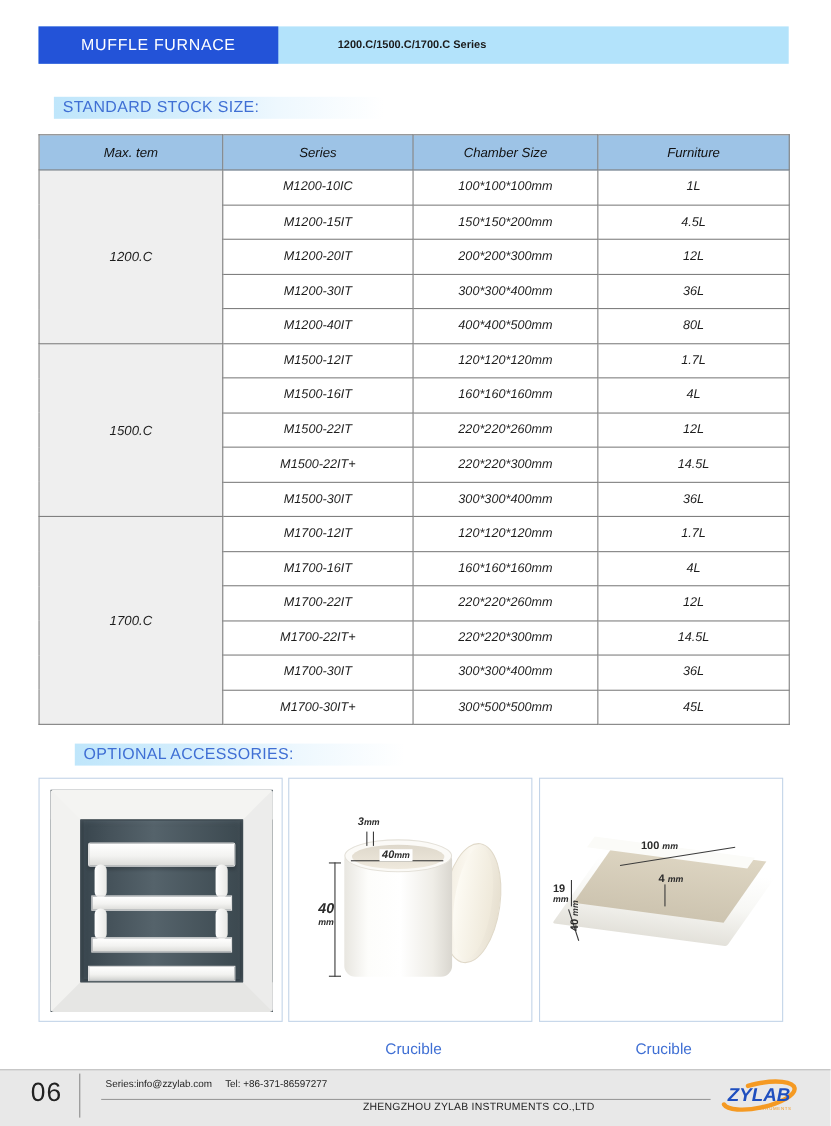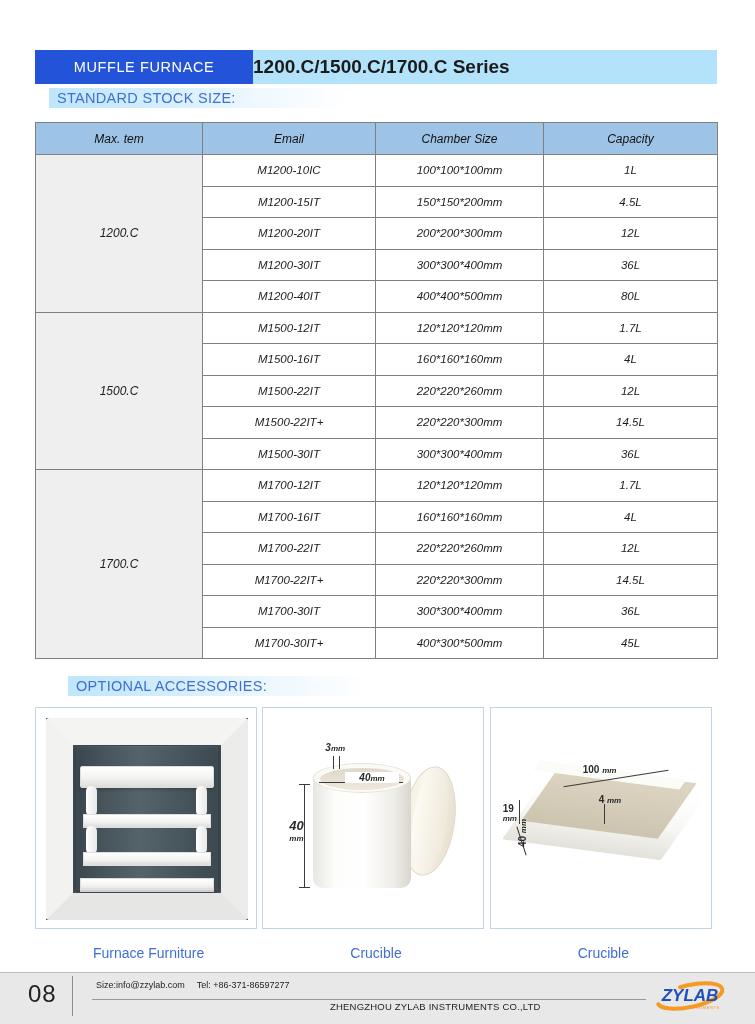--- a/index.html
+++ b/index.html
@@ -9,43 +9,44 @@
     height: 1024px;
     background: #ffffff;
     font-family: "Liberation Sans", sans-serif;
     position: relative;
     overflow: hidden;
   }
 
   
   .banner {
     position: absolute;
-    left: 35px; top: 50px;
+    left: 35px; top: 24px;
     width: 682px; height: 34px;
     background: #b3e3fb;
     display: flex;
     align-items: stretch;
   }
   .banner-badge {
     width: 218px;
     background: #2353d8;
     color: #ffffff;
     font-size: 14.5px;
     letter-spacing: 0.6px;
     display: flex;
     align-items: center;
     justify-content: center;
   }
   .banner-series {
     flex: 1;
     color: #1b1b1b;
-    font-size: 19px;
+    font-size: 10px;
     font-weight: bold;
     display: flex;
     align-items: center;
+    padding-left: 54px;
   }
 
   
   .section-head {
     position: absolute;
     left: 49px;
     height: 20px;
     width: 300px;
     display: flex;
     align-items: center;
@@ -271,23 +272,23 @@
 <table class="spec-table">
   <colgroup>
     <col class="col-temp">
       <col class="col-model">
       <col class="col-chamber">
       <col class="col-capacity">
   </colgroup>
   <thead>
     <tr>
       <th>Max. tem</th>
-      <th>Email</th>
+      <th>Series</th>
       <th>Chamber Size</th>
-      <th>Capacity</th>
+      <th>Furniture</th>
     </tr>
   </thead>
   <tbody>
 
     <tr>
       <td class="group-cell" rowspan="5">1200.C</td>
       <td>M1200-10IC</td>
       <td>100*100*100mm</td>
       <td>1L</td>
     </tr>
@@ -360,21 +361,21 @@
       <td>220*220*300mm</td>
       <td>14.5L</td>
     </tr>
     <tr>
       <td>M1700-30IT</td>
       <td>300*300*400mm</td>
       <td>36L</td>
     </tr>
     <tr>
       <td>M1700-30IT+</td>
-      <td>400*300*500mm</td>
+      <td>300*500*500mm</td>
       <td>45L</td>
     </tr>
   </tbody>
 </table>
 
 <div class="section-head" id="head-accessories">OPTIONAL ACCESSORIES:</div>
 
 <div class="acc-row">
 
   <div class="acc-item">
@@ -384,39 +385,38 @@
       <div class="ff-shelf ff-top"></div>
       <div class="ff-leg ff-leg-l1"></div>
       <div class="ff-leg ff-leg-r1"></div>
       <div class="ff-shelf ff-mid"></div>
       <div class="ff-leg ff-leg-l2"></div>
       <div class="ff-leg ff-leg-r2"></div>
       <div class="ff-shelf ff-bot"></div>
       <div class="ff-shelf ff-base"></div>
       <div class="ff-bevel"></div>
     </div>
-    <div class="acc-caption">Furnace Furniture</div>
   </div>
 
   <div class="acc-item">
     <div class="acc-frame">
       <div class="cr-lid"></div>
       <div class="cr-lid-edge"></div>
       <div class="cr-body"></div>
       <div class="cr-rim"></div>
       <div class="cr-rim-in"></div>
 
       <div class="dim-line" style="left:70px; top:48px; width:1px; height:13px;"></div>
       <div class="dim-line" style="left:76px; top:48px; width:1px; height:13px;"></div>
       <div class="dim-label" style="left:62px; top:34px;">
         <span>3</span><small>mm</small>
       </div>
 
       <div class="dim-line" style="left:56px; top:74px; width:84px; height:1px;"></div>
-      <div class="dim-label" style="left:82px; top:64px; background:#ffffff; padding:0 14px;">
+      <div class="dim-label" style="left:82px; top:64px; background:#ffffff; padding:0 2px;">
         <span>40</span><small>mm</small>
       </div>
 
       <div class="dim-line" style="left:41px; top:76px; width:1px; height:104px;"></div>
       <div class="dim-line" style="left:36px; top:76px; width:11px; height:1px;"></div>
       <div class="dim-line" style="left:36px; top:179px; width:11px; height:1px;"></div>
       <div class="dim-label" style="left:26px; top:112px; font-size:13px; line-height:11px;">
         <span>40</span><br>
         <small>mm</small>
       </div>
@@ -456,24 +456,24 @@
         <small>mm</small>
       </div>
     </div>
     <div class="acc-caption">Crucible</div>
   </div>
 
 </div>
 
 <div class="footer">
   <div class="footer-topline"></div>
-  <div class="page-no">08</div>
+  <div class="page-no">06</div>
   <div class="page-divider"></div>
   <div class="contact">
-    <span>Size:info@zzylab.com</span><span>Tel: +86-371-86597277</span>
+    <span>Series:info@zzylab.com</span><span>Tel: +86-371-86597277</span>
   </div>
   <div class="rule"></div>
   <div class="company">ZHENGZHOU ZYLAB INSTRUMENTS CO.,LTD</div>
 
   <svg class="logo" viewBox="0 0 86 34">
     <ellipse cx="43" cy="16" rx="33" ry="11" fill="none" stroke="#f59a23" stroke-width="4" transform="rotate(-12 43 16)" stroke-dasharray="72 30" stroke-linecap="round"></ellipse>
     <text id="logo-main" x="43" y="21" text-anchor="middle" font-family="Liberation Sans, sans-serif" font-size="17" font-weight="bold" font-style="italic" fill="#1f4fbf">ZYLAB</text>
     <text id="logo-sub" x="55" y="29" text-anchor="middle" font-family="Liberation Sans, sans-serif" font-size="4" letter-spacing="0.6" fill="#f59a23">INSTRUMENTS</text>
   </svg>
 </div>

